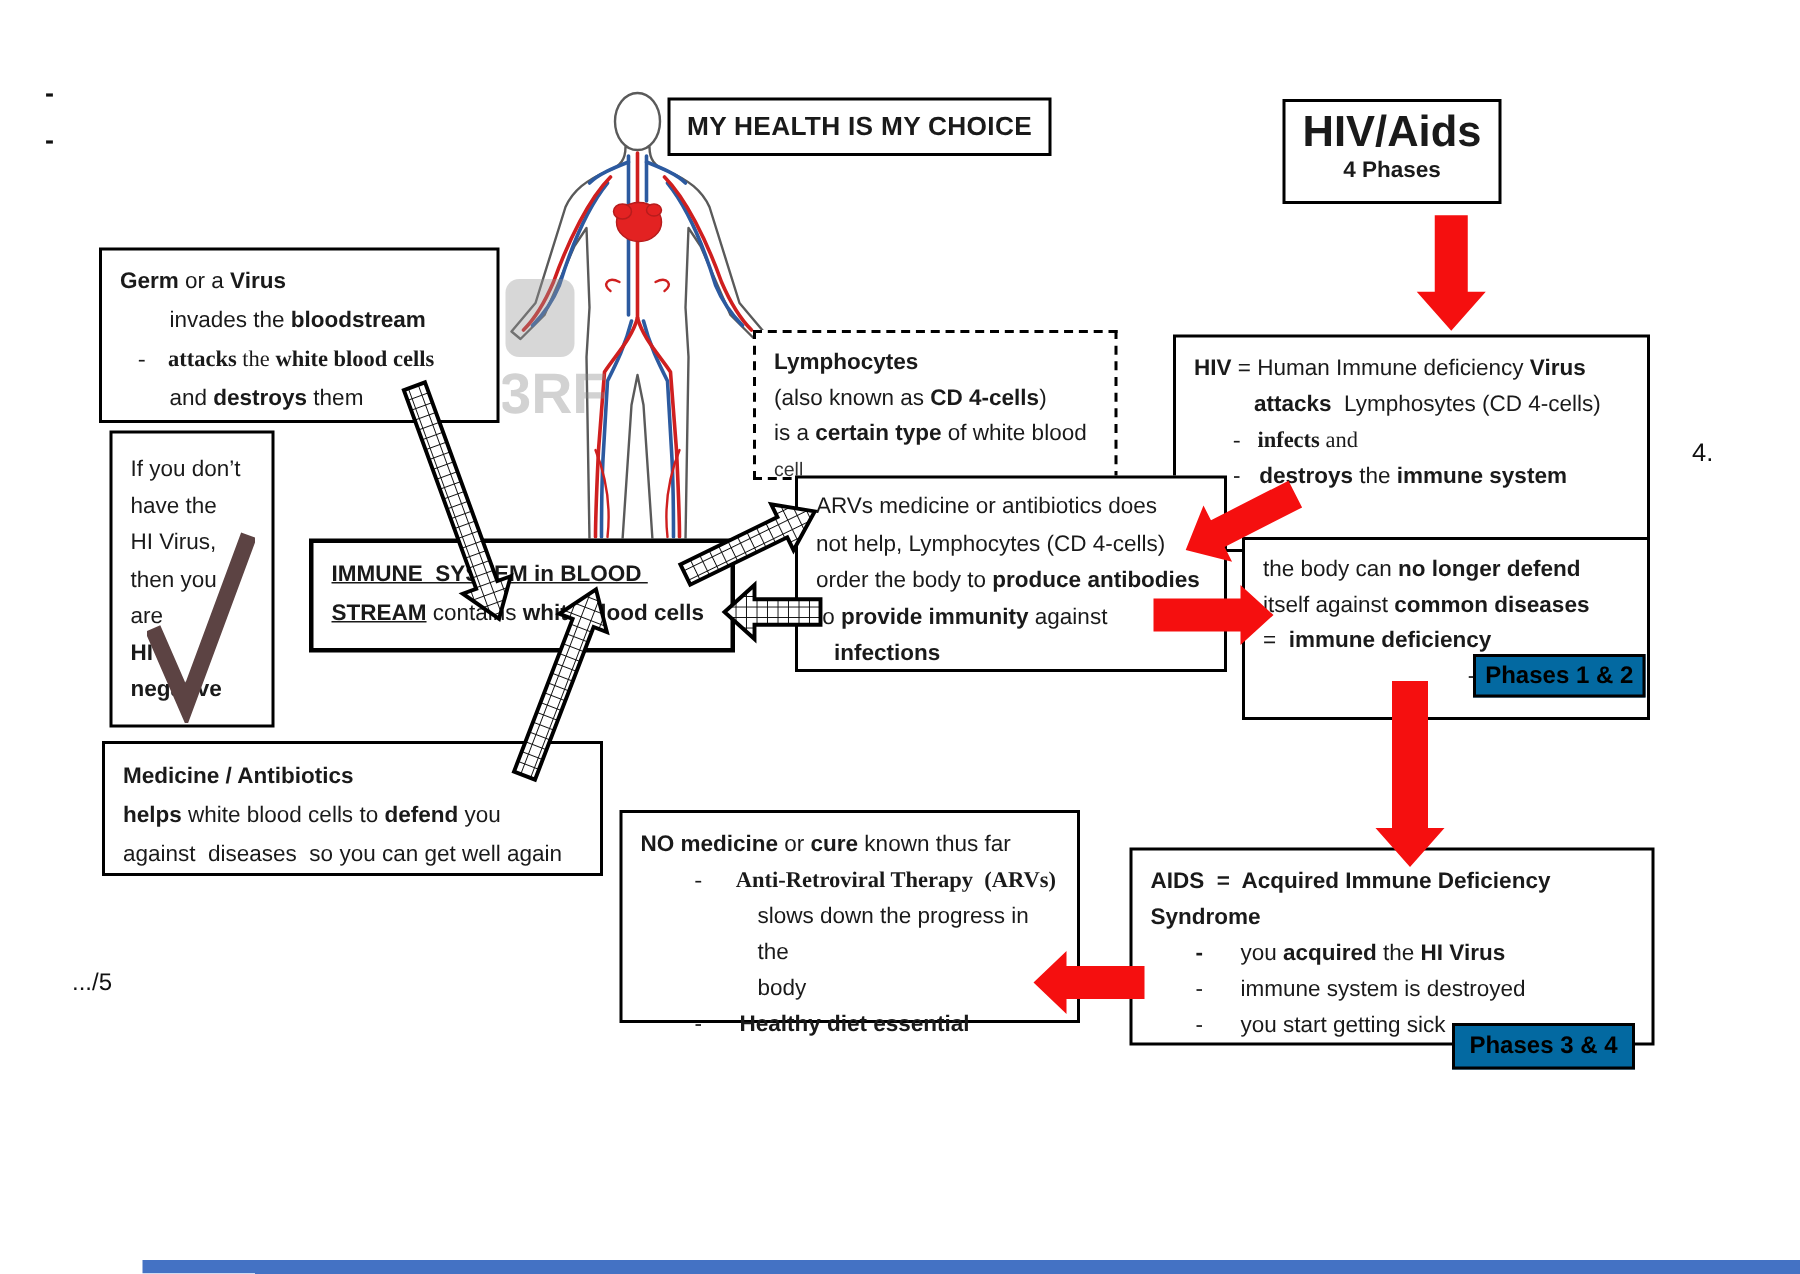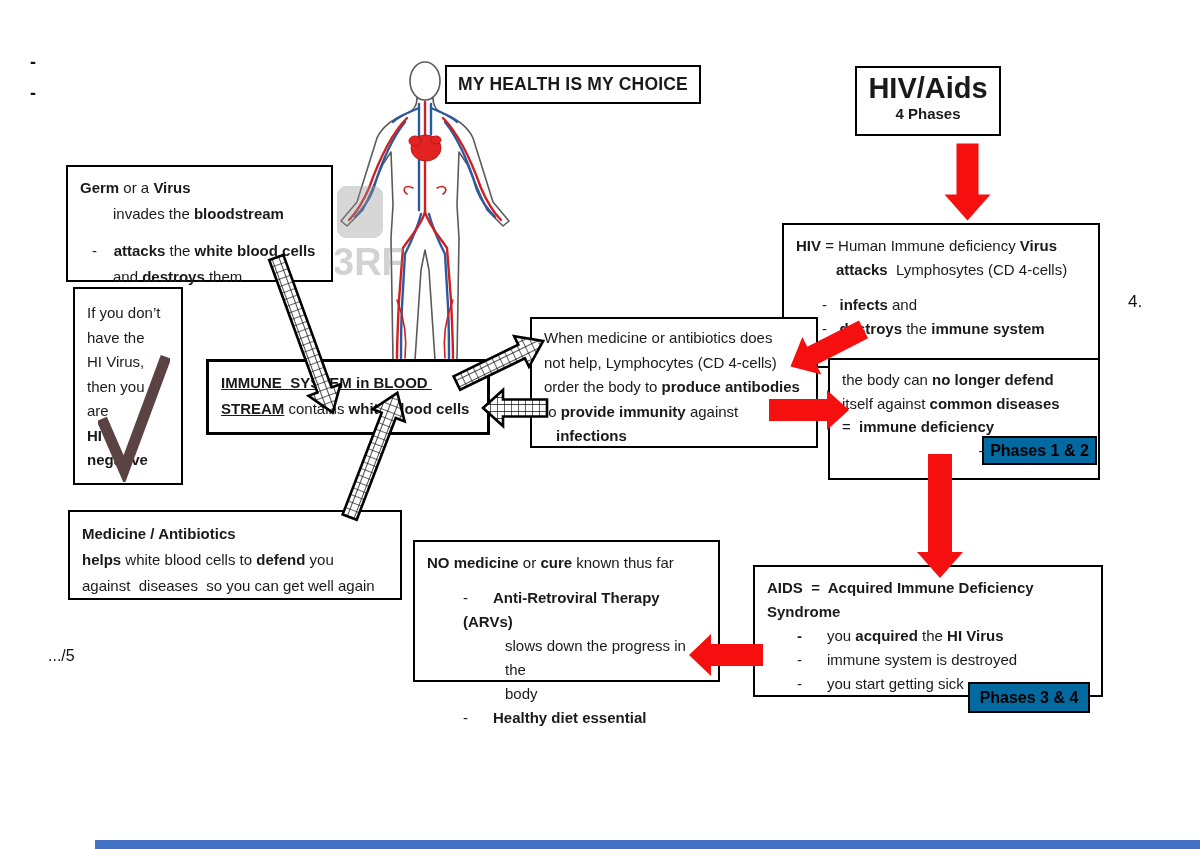--- a/index.html
+++ b/index.html
@@ -12,21 +12,21 @@
   .ul{text-decoration:underline;}
   .p1{padding-left:33px;}
   .p1b{padding-left:40px;}
   .p2{padding-left:78px;}
   .psm{padding-left:12px;}
   .d1{padding-left:12px;}
   .d2{padding-left:26px;}
   .d3{padding-left:28px;text-align:right;}
   .d4{padding-left:36px;}
   .d5{padding-left:30px;}
-  .mt{margin-top:11px;}
+  .mt{margin-top:0;font-family:Liberation Serif, serif;}
   .small{font-size:13px;color:#333;}
   .arrow{position:absolute;z-index:5;}
   .phases{position:absolute;border:2.5px solid #000;background:#0369a1;font-weight:bold;
           font-size:16px;text-align:center;z-index:4;box-sizing:border-box;}
   .plain{position:absolute;color:#111;z-index:2;}
 </style>
 </head>
 <body>
 
 <div id="page">
@@ -98,50 +98,56 @@
       <div class="tl"><span>then you are</span></div>
       <div class="tl"><span class="bd">HIV</span></div>
       <div class="tl"><span class="bd">negative</span></div>
     </div>
   <div style="position:absolute;left:98px;top:352px;width:72px;height:130px;z-index:4;">
     <svg width="72" height="130" viewBox="0 0 72 130">
       <path d="M6 72 L26 118 L66 10" fill="none" stroke="#5c4343" stroke-width="11" stroke-linecap="square"></path>
     </svg>
   </div>
 
+  <div class="box" style="left:502px;top:220px;width:243px;height:100px;border-style:dashed;line-height:23.5px;">
+      <div class="tl"><span class="bd">Lymphocytes</span></div>
+      <div class="tl"><span>(also known as </span><span class="bd">CD 4-cells</span><span>)</span></div>
+      <div class="tl"><span>is a </span><span class="bd">certain type</span><span> of white blood</span></div>
+      <div class="tl small"><span>cell</span></div>
+    </div>
 
   <div class="box" style="left:782px;top:223px;width:318px;height:145px;line-height:24px;padding-top:9px;">
       <div class="tl"><span class="bd">HIV</span><span> = Human Immune deficiency </span><span class="bd">Virus</span></div>
       <div class="tl p1b"><span class="bd">attacks</span><span>  Lymphosytes (CD 4-cells)</span></div>
       <div class="tl d2 mt"><span>-   </span><span class="bd">infects</span><span> and</span></div>
       <div class="tl d2"><span>-   </span><span class="bd">destroys</span><span> the </span><span class="bd">immune system</span></div>
     </div>
 
   <div class="box" style="left:530px;top:317px;width:288px;height:131px;line-height:24.5px;padding-top:7px;">
-      <div class="tl"><span>When medicine or antibiotics does</span></div>
+      <div class="tl"><span>ARVs medicine or antibiotics does</span></div>
       <div class="tl"><span>not help, Lymphocytes (CD 4-cells)</span></div>
       <div class="tl"><span>order the body to </span><span class="bd">produce antibodies</span></div>
       <div class="tl"><span>to </span><span class="bd">provide immunity</span><span> against</span></div>
       <div class="tl psm"><span class="bd">infections</span></div>
     </div>
 
   <div class="box" style="left:828px;top:358px;width:272px;height:122px;line-height:23.5px;">
       <div class="tl"><span>the body can </span><span class="bd">no longer defend</span></div>
       <div class="tl"><span>itself against </span><span class="bd">common diseases</span></div>
       <div class="tl"><span>=  </span><span class="bd">immune deficiency</span></div>
       <div class="tl d3"><span>-     </span><span>you are now</span></div>
     </div>
   <div class="phases" style="left:982px;top:436px;width:115px;height:29px;line-height:25px;">Phases 1 &amp; 2</div>
 
   <div class="box" style="left:206px;top:359px;width:284px;height:76px;border-width:3px;line-height:26px;">
       <div class="tl"><span class="bd ul">IMMUNE  SYSTEM in BLOOD </span></div>
       <div class="tl"><span class="bd ul">STREAM</span><span> contains </span><span class="bd">white blood cells</span></div>
     </div>
 
-  <div class="box" style="left:68px;top:510px;width:334px;height:90px;line-height:26px;padding-top:9px;">
+  <div class="box" style="left:68px;top:494px;width:334px;height:90px;line-height:26px;padding-top:9px;">
       <div class="tl"><span class="bd">Medicine / Antibiotics</span></div>
       <div class="tl"><span class="bd">helps</span><span> white blood cells to </span><span class="bd">defend</span><span> you</span></div>
       <div class="tl"><span>against  diseases  so you can get well again</span></div>
     </div>
 
   <div class="box" style="left:413px;top:540px;width:307px;height:142px;line-height:24px;padding-top:9px;">
       <div class="tl"><span class="bd">NO medicine</span><span> or </span><span class="bd">cure</span><span> known thus far</span></div>
       <div class="tl d4 mt"><span>-      </span><span class="bd">Anti-Retroviral Therapy  (ARVs)</span></div>
       <div class="tl p2"><span>slows down the progress in the</span></div>
       <div class="tl p2"><span>body</span></div>

